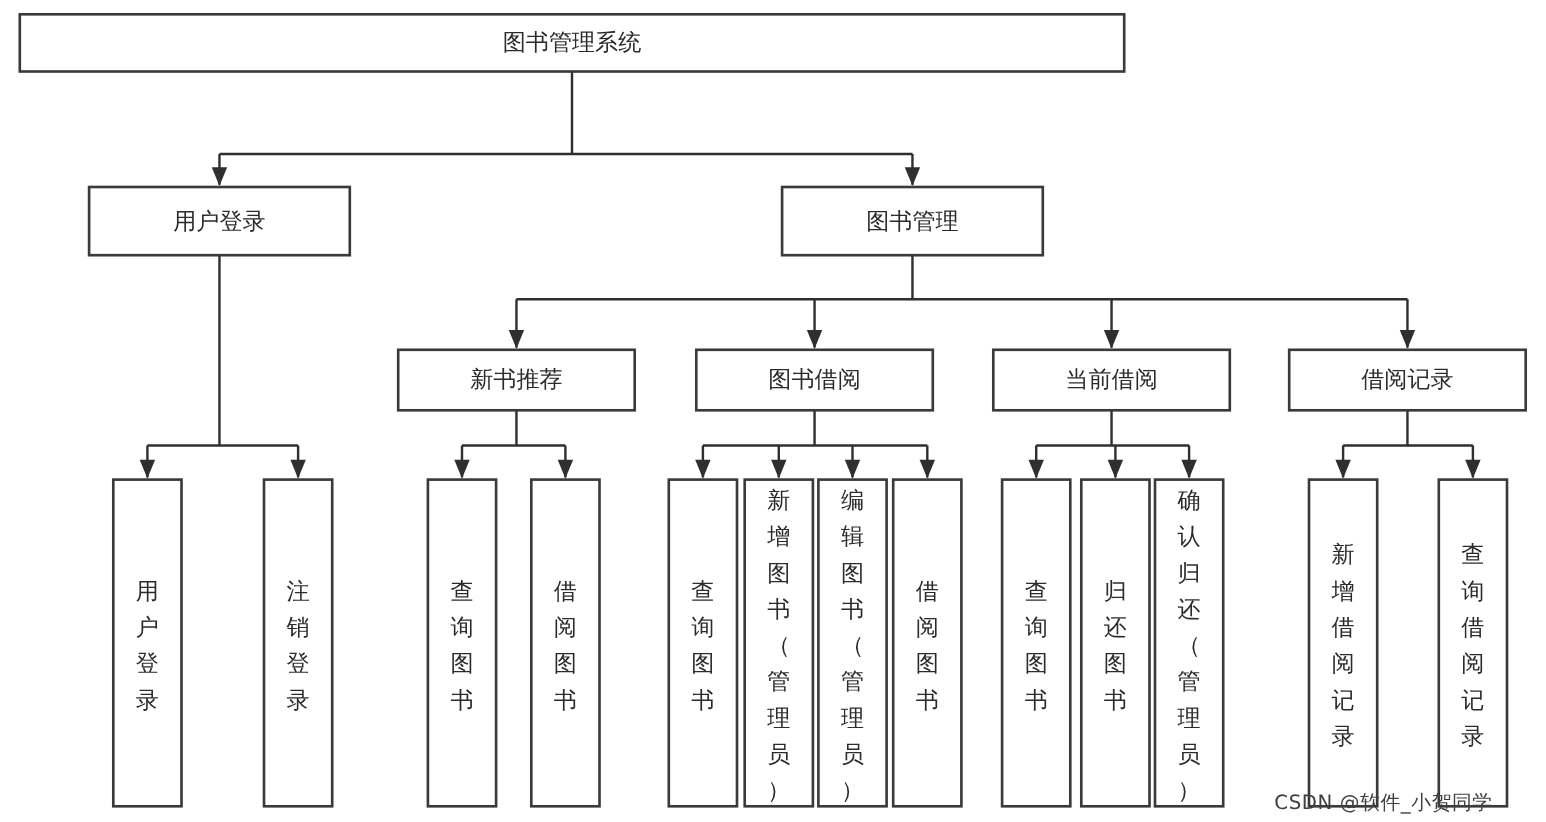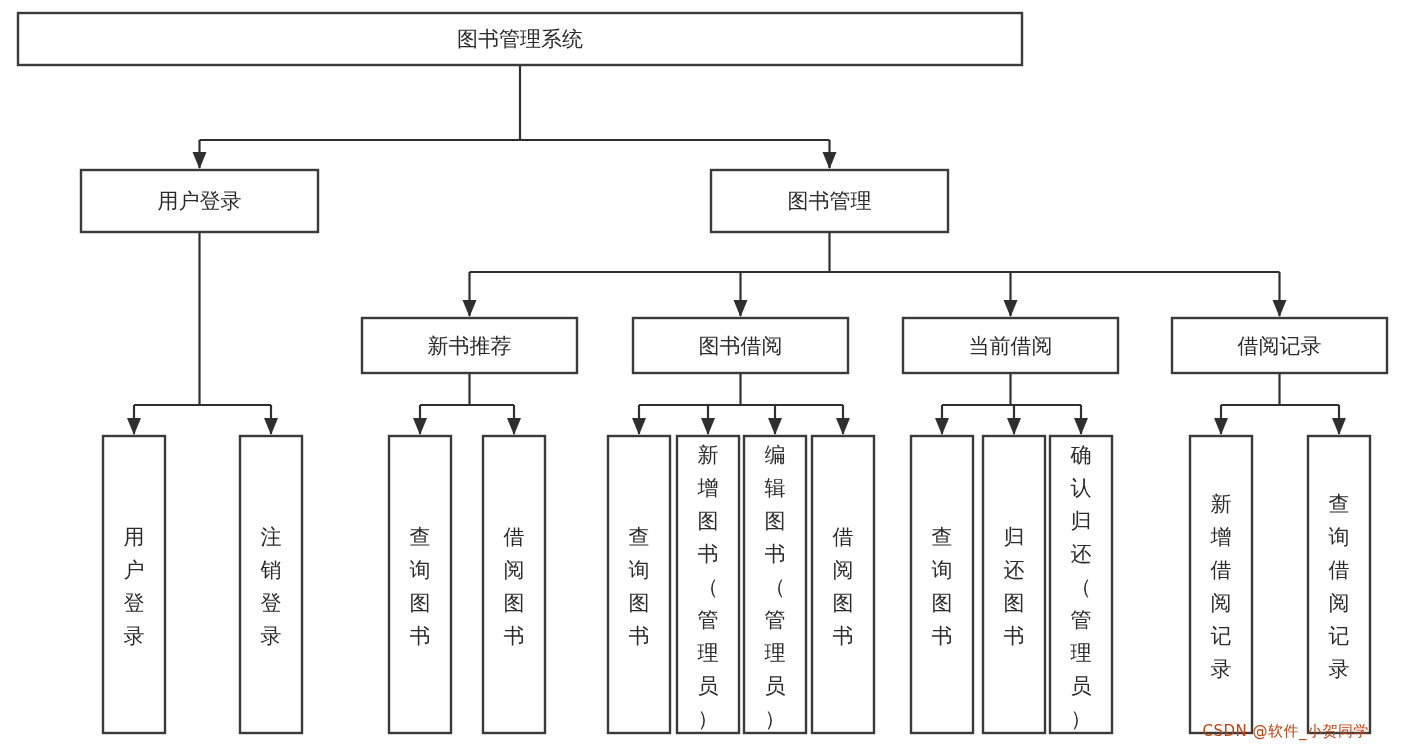--- a/index.html
+++ b/index.html
@@ -49,25 +49,25 @@
     stroke: #2f2f2f;
     stroke-width: 2.2;
     fill: none;
   }
   .arrow-head {
     fill: #2f2f2f;
     stroke: none;
   }
   .watermark-text {
     position: absolute;
-    right: 0;
+    right: 12px;
     bottom: 6px;
     font-family: "DejaVu Sans", "Liberation Sans", sans-serif;
-    font-size: 15px;
-    color: #c2410c;
+    font-size: 18px;
+    color: #404040;
     letter-spacing: 0.5px;
     white-space: nowrap;
     pointer-events: none;
   }
 </style>
 </head>
 <body>
 
 <div id="diagram-root">
   <svg id="diagram-svg" viewBox="0 0 1405 747">

